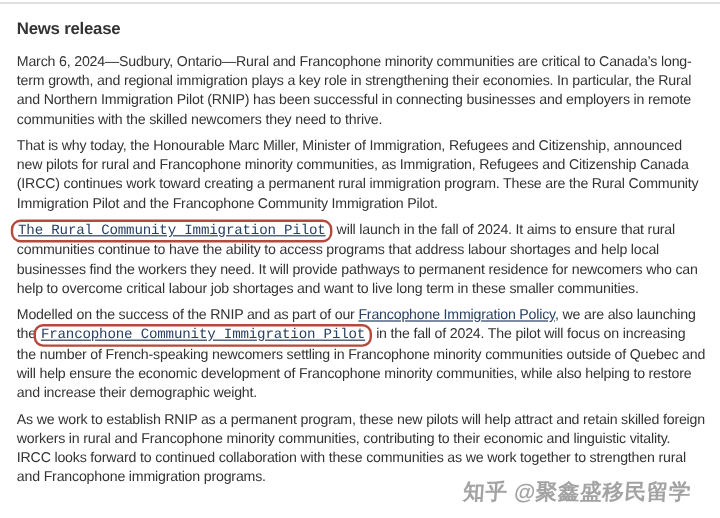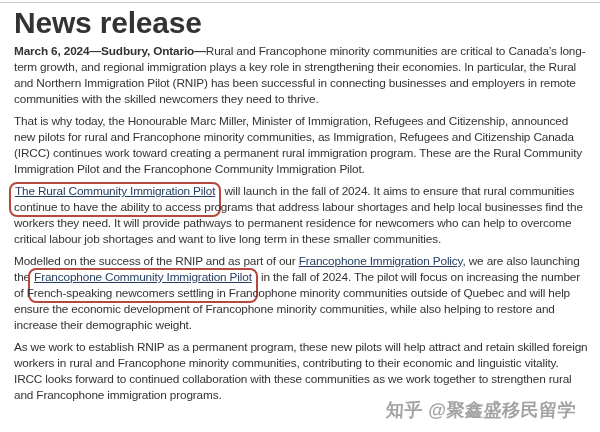--- a/index.html
+++ b/index.html
@@ -5,37 +5,38 @@
   html,body{margin:0;padding:0;}
   body{
     width:600px;height:432px;overflow:hidden;position:relative;
     background:#ffffff;
     font-family:"Liberation Sans",sans-serif;
     -webkit-font-smoothing:antialiased;
   }
   .page{position:relative;box-sizing:border-box;height:100%;padding:5px 12px 0 14px;}
   .top-rule{position:absolute;top:2px;left:0;width:600px;height:1px;background:#cccccc;}
   h1{
-    font-size:30px;line-height:26px;font-weight:700;
+    font-size:14px;line-height:26px;font-weight:700;
     color:var(--body-text,#333);margin:5px 0 7px;letter-spacing:-0.2px;
   }
   p{
     font-size:11.8px;line-height:16px;letter-spacing:-0.15px;
     color:var(--body-text,#333);margin:0 0 6px;
   }
-  strong{font-weight:700;}
+  strong{font-weight:400;}
   .lnk{
     color:var(--link-blue,#284162);
     text-decoration:underline;cursor:pointer;
   }
   .redbox{
     border:2px solid var(--annotation-red,#b6493d);
     border-radius:8px;
-    padding:0 4px 17px 4px;
+    padding:0 4px 1px 4px;
     margin-left:-5px;
+    font-family:Liberation Mono, monospace;
   }
   .watermark{
     position:absolute;left:386px;top:397px;
     font-size:18px;line-height:26px;font-weight:700;white-space:nowrap;
     color:var(--watermark-gray,#8a8a8a);opacity:0.78;
     letter-spacing:0.5px;transform:skewX(-4deg);
     text-shadow:0 0 2px rgba(255,255,255,0.85);
     pointer-events:none;
   }
 </style>

